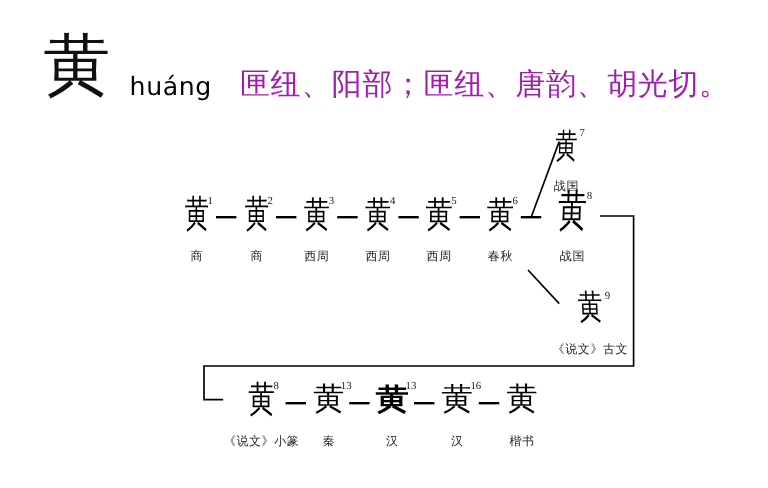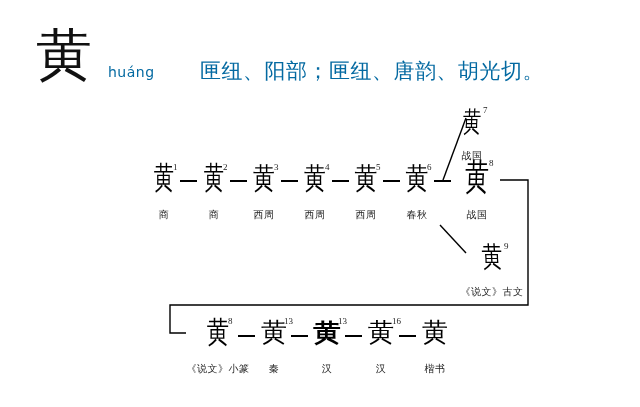--- a/index.html
+++ b/index.html
@@ -32,34 +32,34 @@
     font-size: 56px;
     line-height: 66px;
     font-family: "Liberation Serif", "DejaVu Serif", serif;
     color: #111;
     letter-spacing: 0;
   }
   #pinyin {
     position: absolute;
     left: 108px;
     top: 36px;
-    font-size: 14px;
+    font-size: 21px;
     line-height: 24px;
     font-family: "DejaVu Sans", sans-serif;
-    color: #0369a1;
+    color: #000000;
     letter-spacing: 0.5px;
   }
   #gloss {
     position: absolute;
     left: 200px;
     top: 34px;
-    font-size: 21px;
+    font-size: 25px;
     line-height: 26px;
     font-family: "Liberation Serif", "DejaVu Serif", serif;
-    color: #0369a1;
+    color: #a21caf;
     white-space: nowrap;
     letter-spacing: 0.5px;
   }
 
   
   #diagram {
     position: absolute;
     left: 0;
     top: 0;
     width: 640px;

